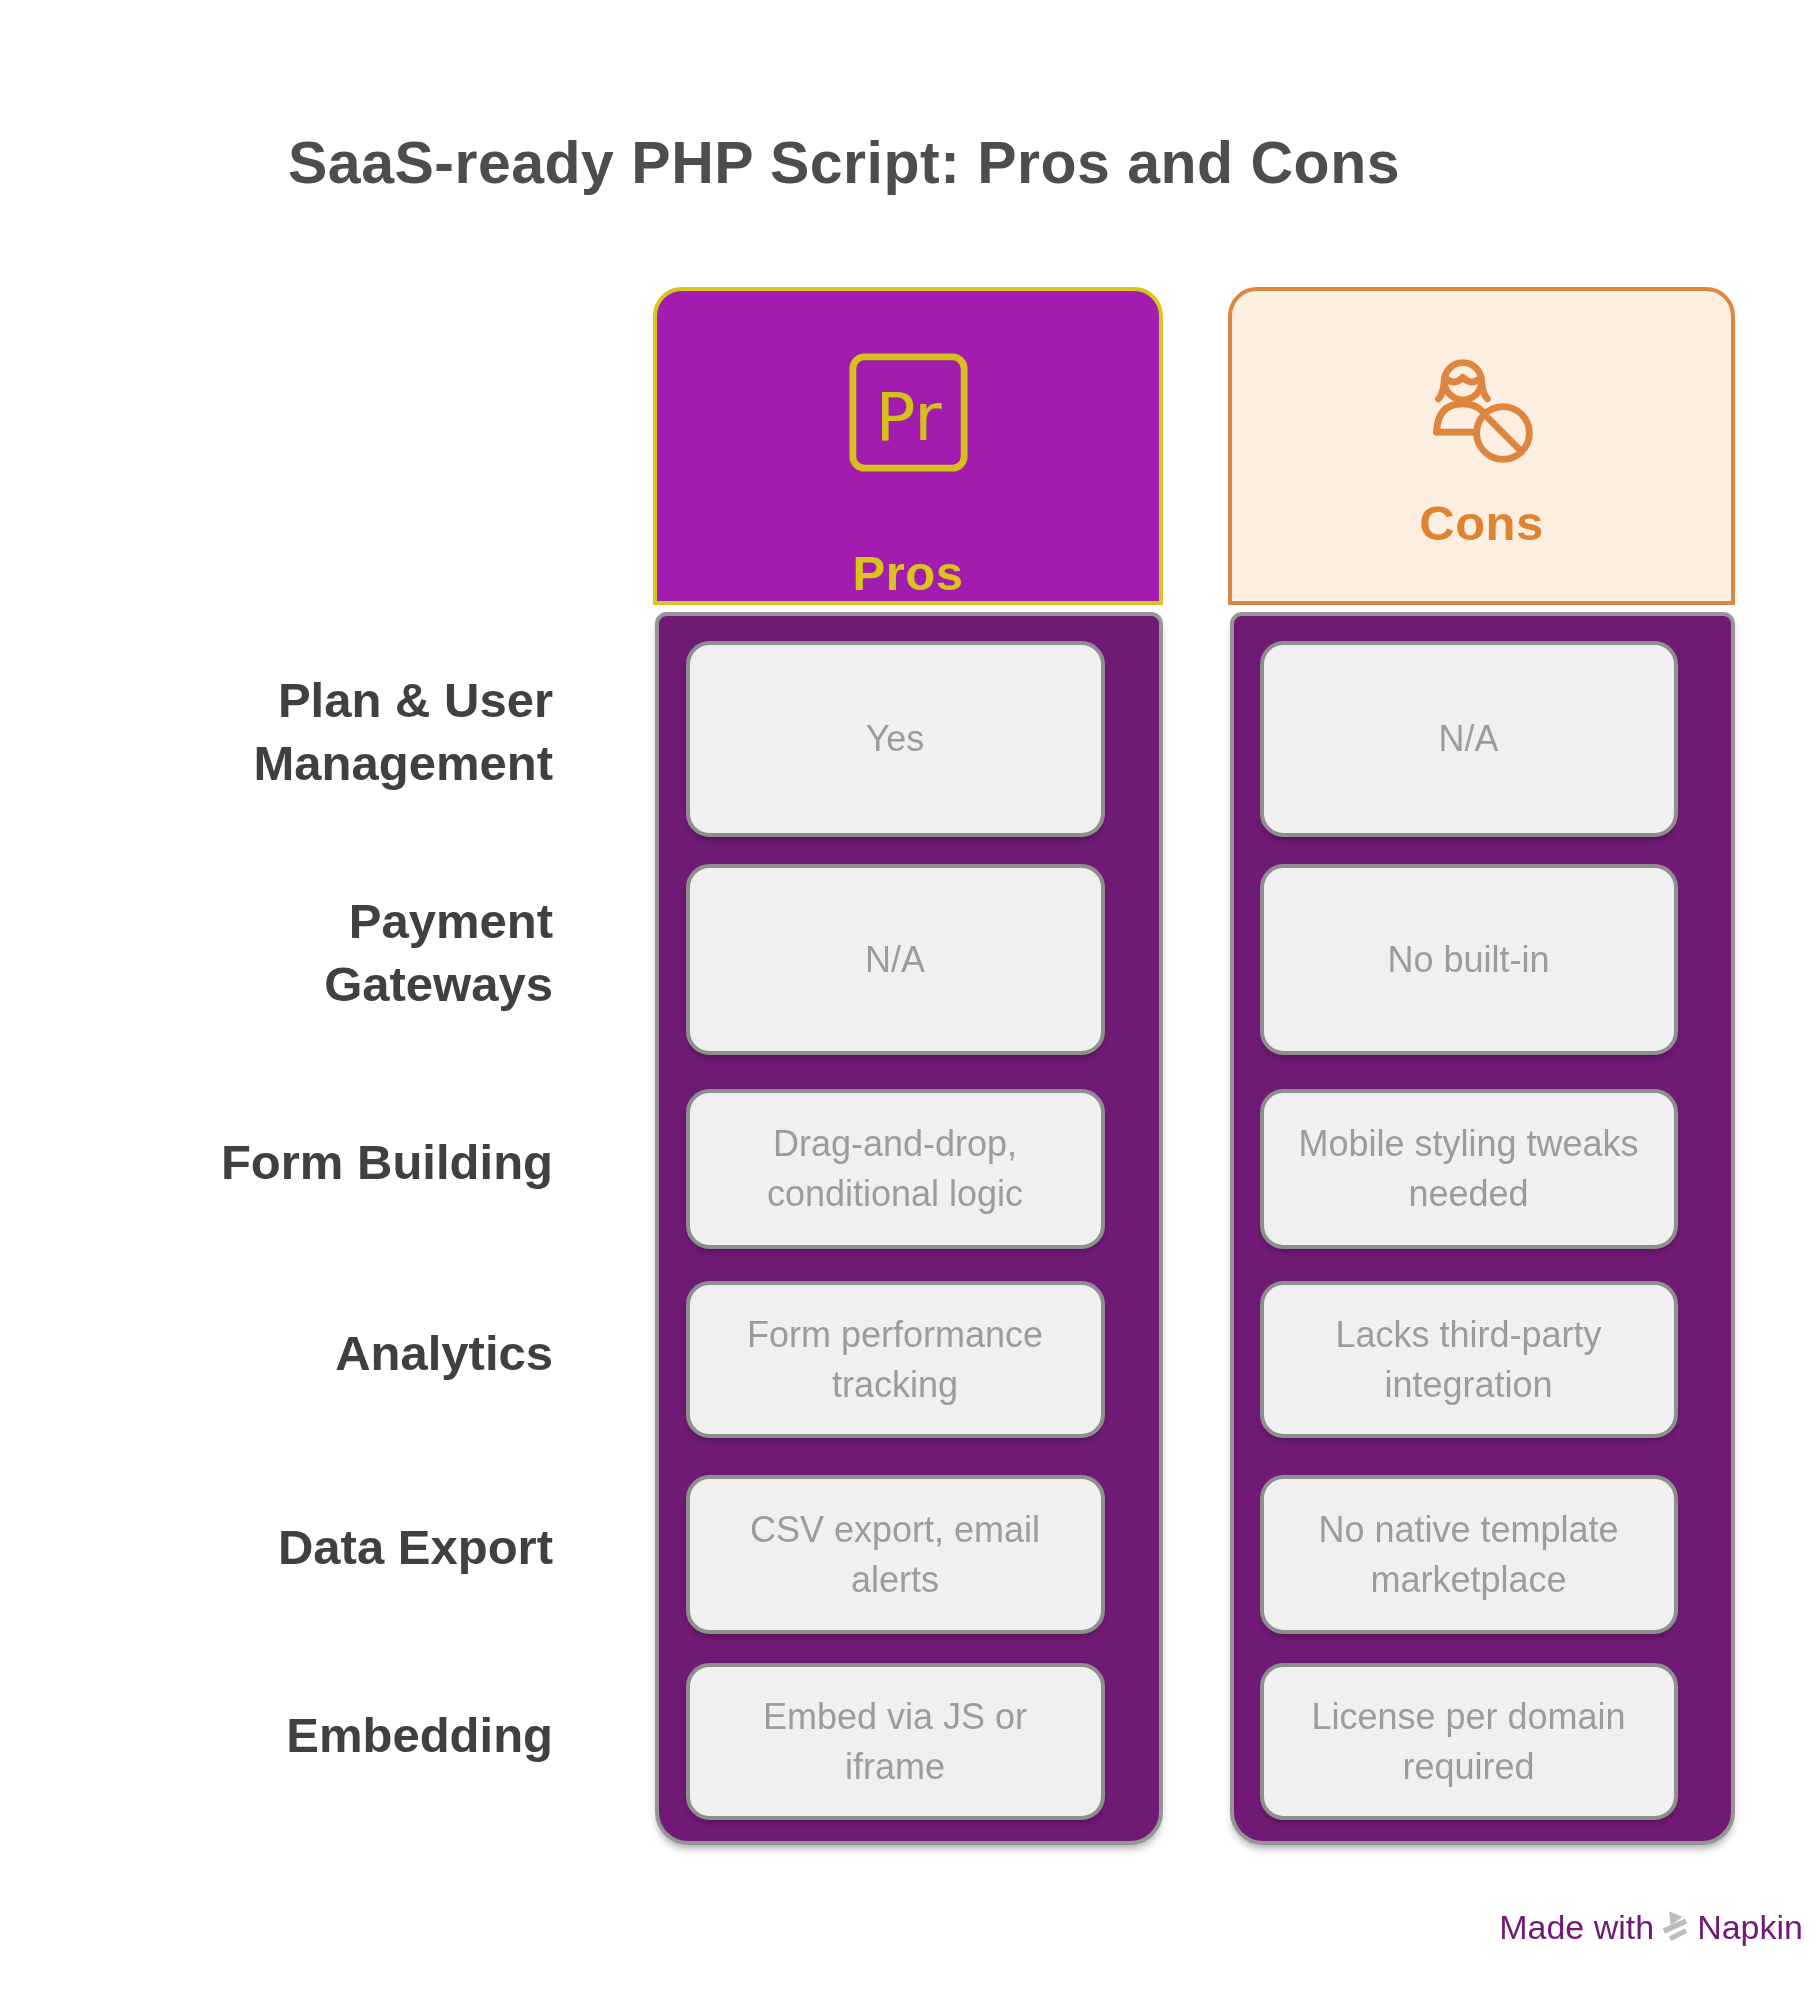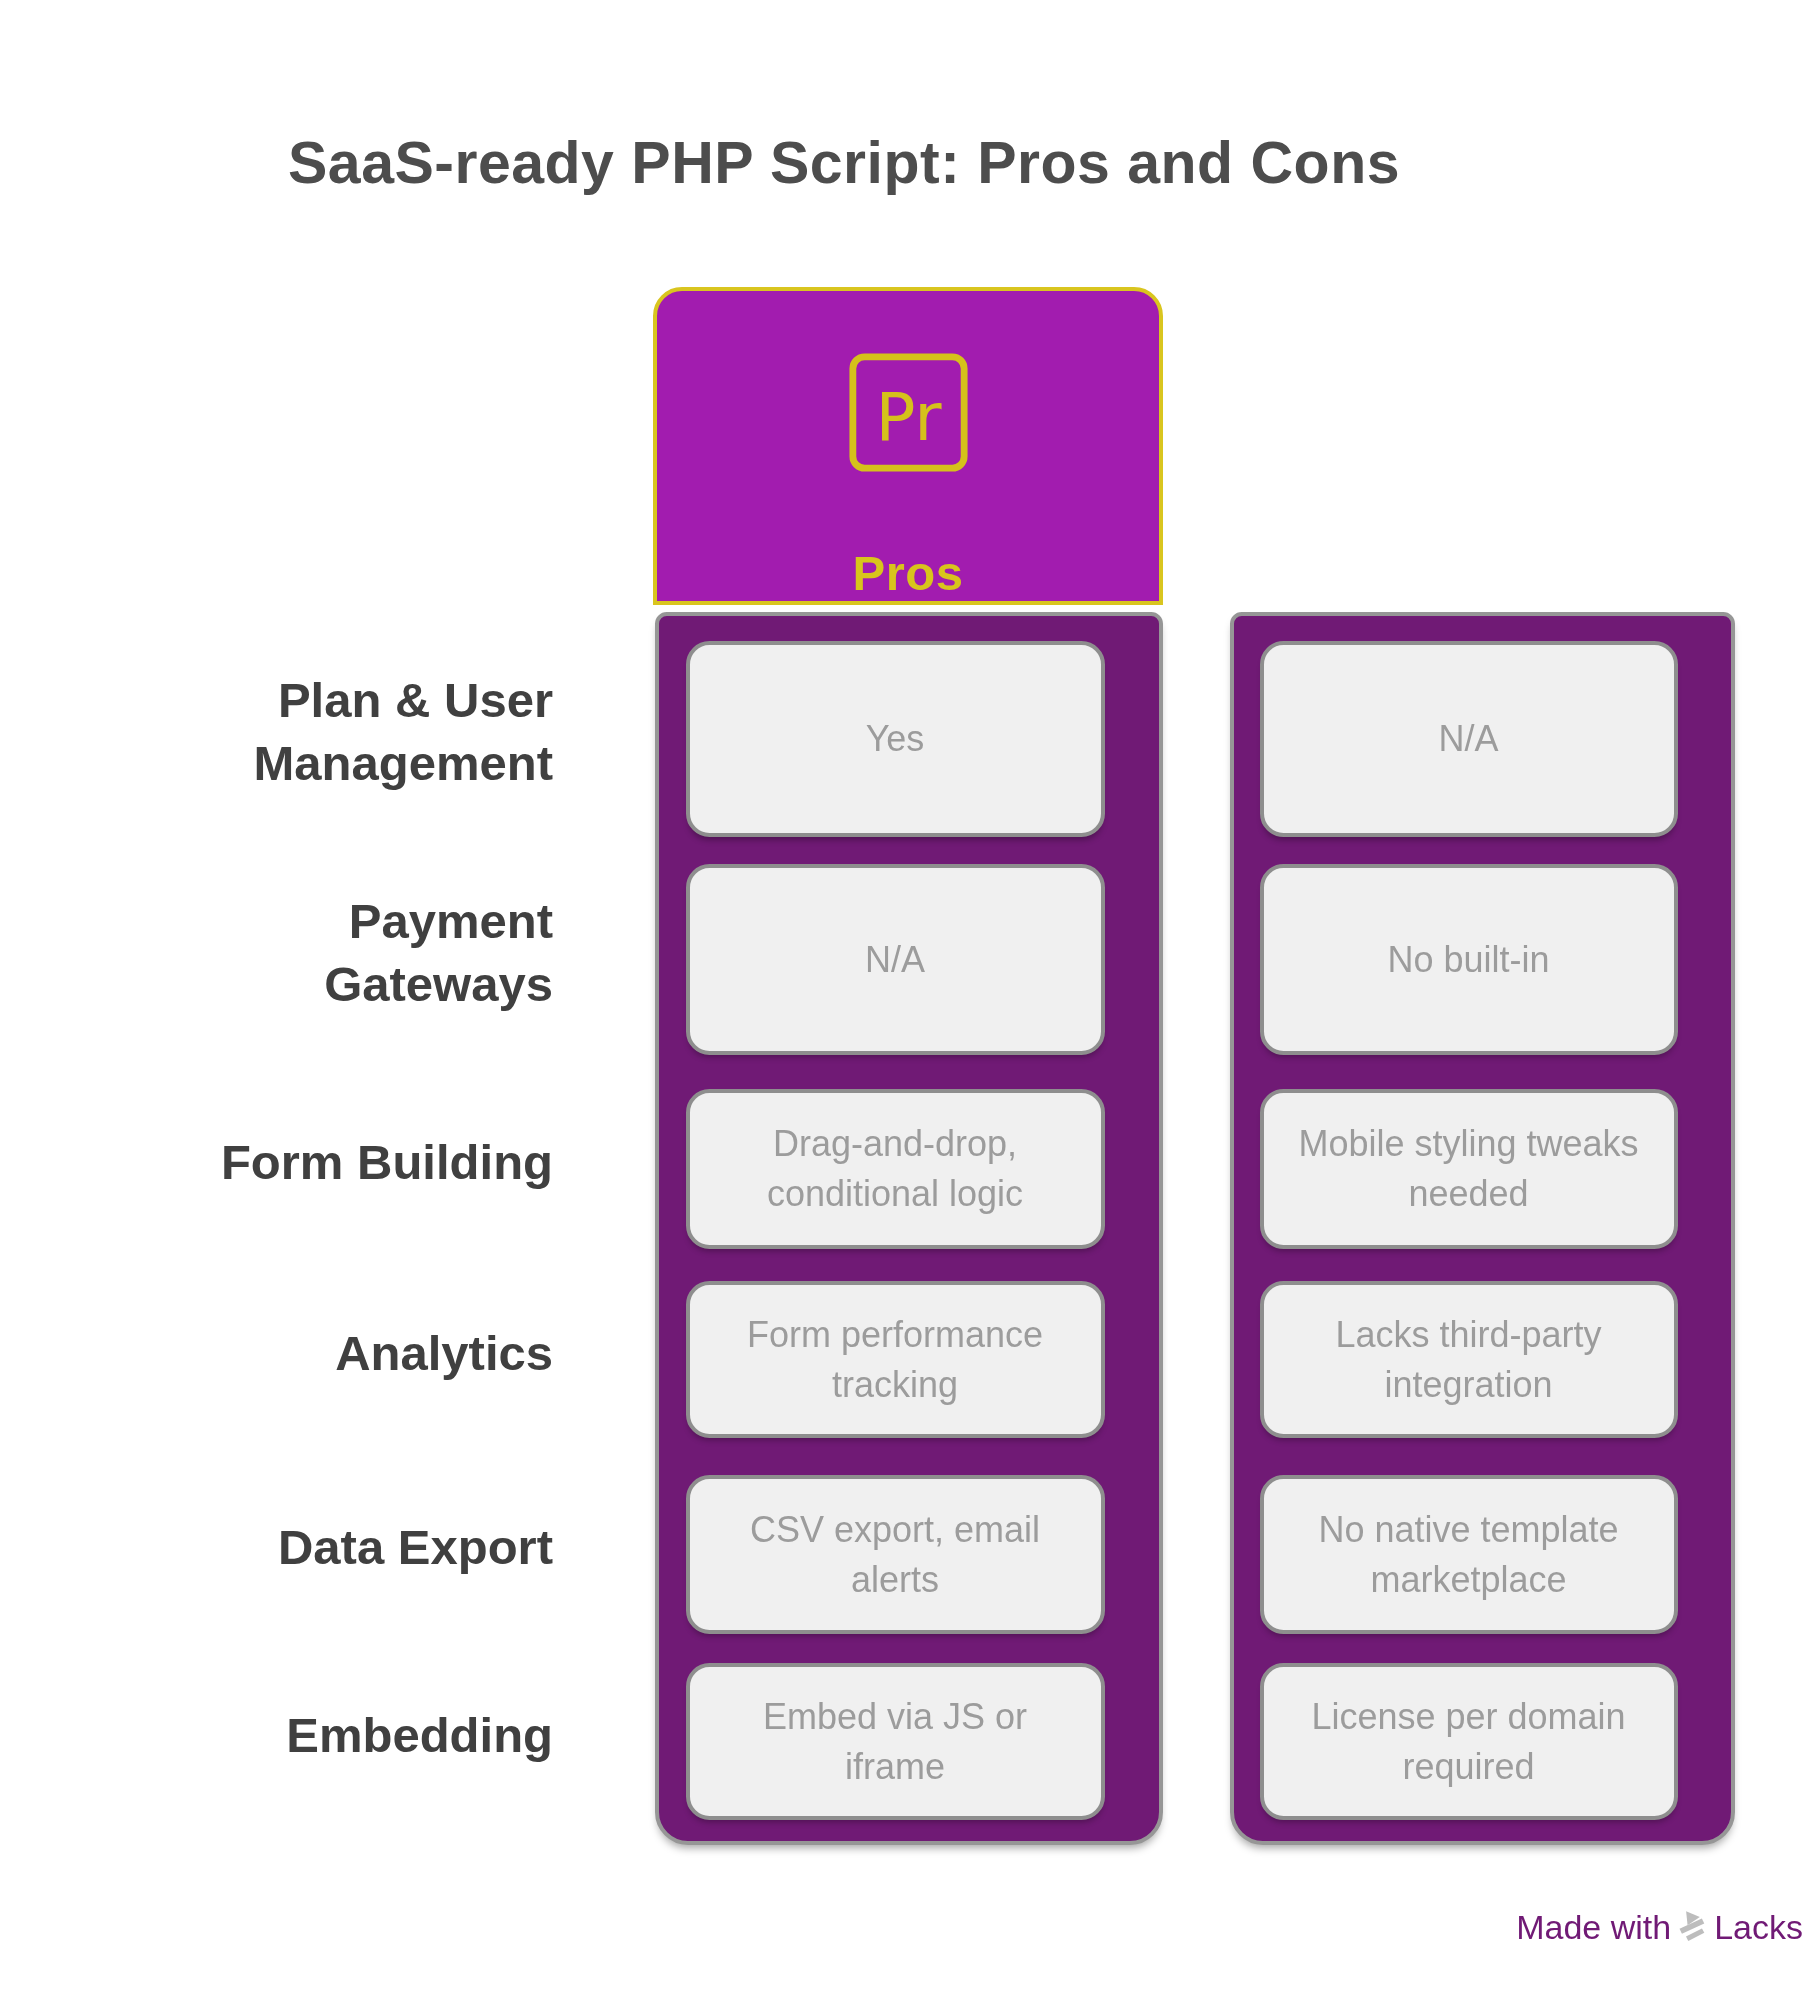--- a/index.html
+++ b/index.html
@@ -76,20 +76,35 @@
   <div class="col-header pros-header">
     <div class="icon-wrap">
       <svg width="123" height="123" viewBox="0 0 126 126" fill="none">
         <rect x="6" y="6" width="114" height="114" rx="12" stroke="#d5c11b" stroke-width="7"></rect>
         <text x="63" y="91" text-anchor="middle" font-family="DejaVu Sans, sans-serif" font-size="68" fill="#d5c11b">Pr</text>
       </svg>
     </div>
     <div class="col-title pros-title">Pros</div>
   </div>
 
+  <div class="col-header cons-header">
+    <div class="icon-wrap">
+      <svg width="129" height="129" viewBox="0 0 132 132" fill="none" stroke="#de8640" stroke-width="7" stroke-linecap="round" stroke-linejoin="round">
+        <circle cx="47" cy="34" r="19"></circle>
+        <path d="M29,31 Q39,39 47,30 Q55,39 65,31"></path>
+        <path d="M28,32 Q27,47 22,52"></path>
+        <path d="M66,32 Q67,47 72,52"></path>
+        <path d="M20,86 Q21,57 47,57 Q60,57 67,65"></path>
+        <path d="M20,86 L57,86"></path>
+        <circle cx="88" cy="87" r="27"></circle>
+        <path d="M69,68 L107,106"></path>
+      </svg>
+    </div>
+    <div class="col-title cons-title">Cons</div>
+  </div>
 
   <div class="col-body pros-body">
     <div class="cell r1">
         <span>Yes</span>
       </div>
     <div class="cell r2">
         <span>N/A</span>
       </div>
     <div class="cell r3">
         <span>Drag-and-drop, conditional logic</span>
@@ -128,17 +143,17 @@
 
   <div class="napkin">
     <span>Made with</span>
     <svg width="41" height="41" viewBox="0 0 44 44" fill="#bdbdbd">
       <g transform="rotate(-6 22 22)">
         <path d="M17,4 L31,11.5 L17,19 Z"></path>
         <path d="M8,22 L33,13.5 L35,19 L10,27.5 Z"></path>
         <path d="M14,31 L32,24 L34,29 L16,36 Z"></path>
       </g>
     </svg>
-    <span>Lacks</span>
+    <span>Napkin</span>
   </div>
 
 </div>
 
 
 </body></html>

